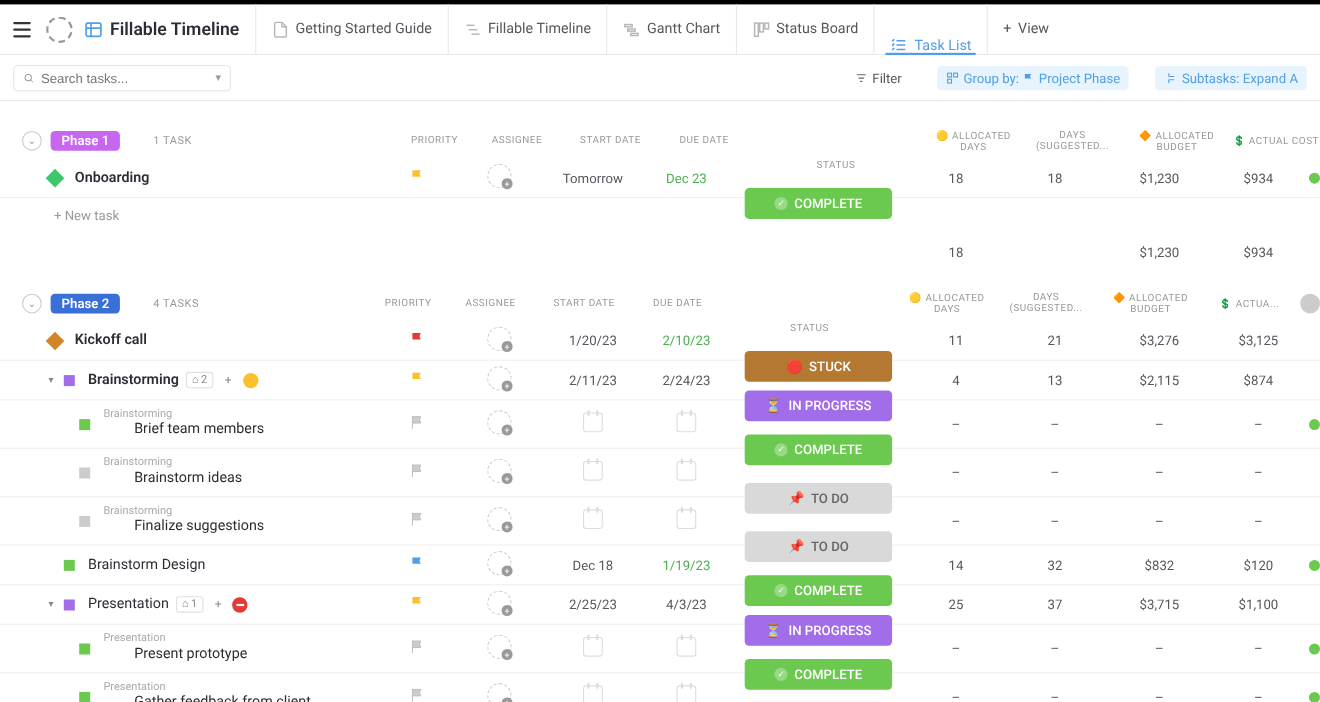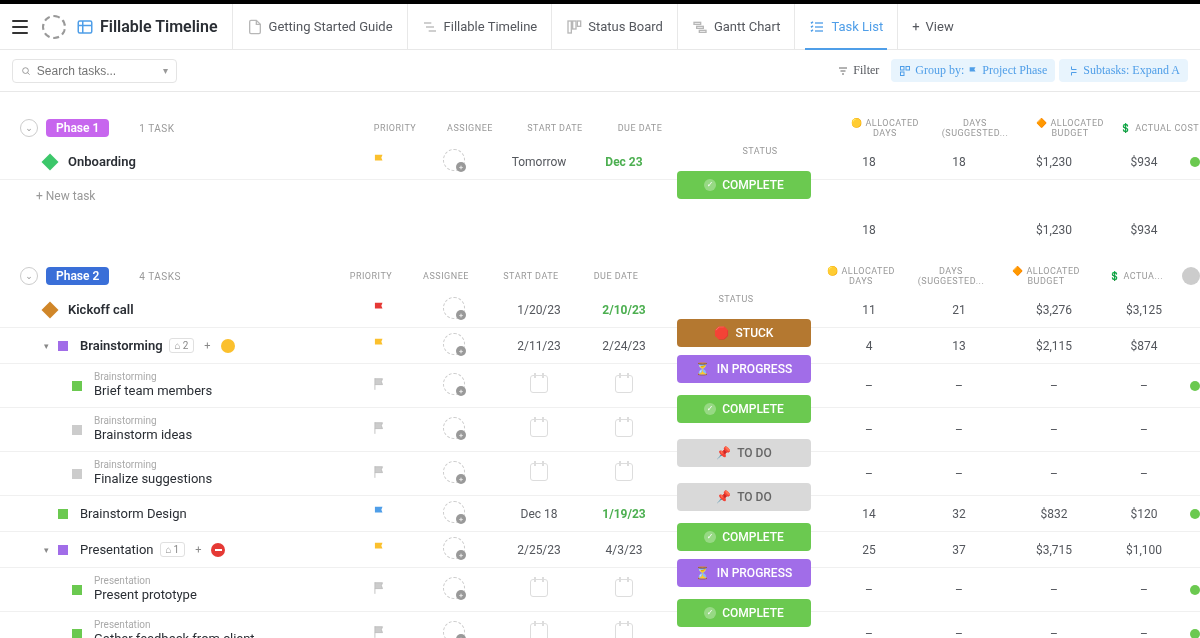--- a/index.html
+++ b/index.html
@@ -7,30 +7,30 @@
 .topbar-black { height: 4px; background: #000; }
 .topbar { display: flex; align-items: center; height: 46px; border-bottom: 1px solid #e8e8e8; padding: 0 8px; gap: 4px; }
 .hamburger { width: 24px; height: 24px; display: flex; flex-direction: column; justify-content: center; gap: 4px; cursor: pointer; padding: 0 4px; }
 .hamburger span { height: 2px; background: #333; border-radius: 1px; }
 .loader-icon { width: 24px; height: 24px; border: 2px dashed #999; border-radius: 50%; margin: 0 6px; }
 .title-section { display: flex; align-items: center; gap: 6px; margin-right: 10px; }
 .list-icon { width: 18px; height: 18px; }
 .title-text { font-size: 16px; font-weight: 600; color: #2a2e34; }
 .tabs { display: flex; align-items: stretch; height: 100%; }
 .tab { display: flex; align-items: center; gap: 6px; padding: 0 14px; color: #54575d; cursor: pointer; border-left: 1px solid #e8e8e8; height: 100%; font-size: 13px; position: relative; }
-.tab.active { color: #4f9ee8; }
+.tab.active { color: #4f9ee8; align-items: flex-end; }
 .tab.active::after { content: ''; position: absolute; bottom: -1px; left: 10px; right: 10px; height: 2px; background: #4f9ee8; }
 .tab-icon { width: 16px; height: 16px; opacity: 0.6; }
 .tab.active .tab-icon { opacity: 1; }
 
 .toolbar { display: flex; align-items: center; height: 42px; padding: 0 12px; border-bottom: 1px solid #e8e8e8; }
-.searchbox { display: flex; align-items: center; border: 1px solid #e4e4e4; border-radius: 4px; padding: 4px 8px; width: 165px; gap: 6px; }
+.searchbox { display: flex; align-items: center; border: 1px solid #e4e4e4; border-radius: 4px; padding: 4px 8px; width: 198px; gap: 6px; }
 .searchbox input { border: none; outline: none; width: 100%; font-size: 12px; color: #666; }
 .search-chevron { color: #999; font-size: 10px; }
-.toolbar-right { margin-left: auto; display: flex; align-items: center; gap: 4px; font-family: Liberation Serif, serif; }
+.toolbar-right { margin-left: auto; display: flex; align-items: center; gap: 24px; }
 .filter-btn { display: flex; align-items: center; gap: 4px; color: #54575d; cursor: pointer; padding: 4px 8px; font-size: 12px; }
 .pill { display: flex; align-items: center; gap: 4px; background: #e8f4fd; color: #4f9ee8; border-radius: 4px; padding: 4px 8px; font-size: 12px; cursor: pointer; }
 
 .content { padding-top: 20px; }
 .group { margin-bottom: 12px; }
 .group-header { display: flex; align-items: center; height: 32px; padding-left: 20px; }
 .collapse-btn { width: 18px; height: 18px; border: 1px solid #ccc; border-radius: 50%; display: flex; align-items: center; justify-content: center; color: #999; font-size: 9px; cursor: pointer; margin-right: 8px; }
 .phase-badge { padding: 2px 10px; border-radius: 4px; color: #fff; font-size: 12px; font-weight: 600; margin-right: 10px; }
 .phase1 { background: #c766ee; }
 .phase2 { background: #3a6fd8; }
@@ -49,50 +49,50 @@
 .task-row { display: flex; align-items: center; height: 36px; border-bottom: 1px solid #f0f0f0; padding-left: 44px; }
 .task-row.summary { border-bottom: none; }
 .task-row.subtask { padding-left: 72px; height: 44px; }
 .row-diamond { width: 12px; height: 12px; transform: rotate(45deg); margin-right: 12px; flex-shrink: 0; }
 .row-square { width: 10px; height: 10px; margin-right: 12px; flex-shrink: 0; }
 .row-caret { width: 10px; color: #888; font-size: 9px; margin-right: 4px; cursor: pointer; }
 .task-name-cell { flex: 1; min-width: 0; display: flex; align-items: center; gap: 6px; }
 .task-name { font-size: 13px; color: #2a2e34; }
 .task-name.bold { font-weight: 600; }
 .subtask-parent { font-size: 10px; color: #aaa; display: block; line-height: 1.2; }
-.subtask-name { font-size: 13px; color: #2a2e34; line-height: 1.3; }
+.subtask-name { font-size: 13px; color: #2a2e34; line-height: 1.3; margin-left: 28px; }
 .subtask-text { display: flex; flex-direction: column; }
 .mini-pill { display: inline-flex; align-items: center; gap: 2px; border: 1px solid #e0e0e0; border-radius: 3px; padding: 1px 5px; font-size: 10px; color: #888; }
 .plus-mini { color: #888; font-size: 11px; cursor: pointer; padding: 0 4px; }
 .yellow-dot { width: 14px; height: 14px; border-radius: 50%; background: #fbc02d; }
 .red-dot { width: 14px; height: 14px; border-radius: 50%; background: #e53935; display: flex; align-items: center; justify-content: center; }
 .red-dot::after { content: ''; width: 7px; height: 2px; background: #fff; }
 
 .cell { text-align: center; font-size: 12px; color: #54575d; }
-.cell.col-due.green { color: #4caf50; font-weight: bold; }
+.cell.col-due.green { color: #4caf50; }
 .flag { width: 14px; height: 14px; display: inline-block; }
 .flag svg { width: 100%; height: 100%; }
 .flag-gray svg { fill: #ccc; stroke: #bbb; }
 .flag-yellow svg { fill: #fbc02d; }
 .flag-red svg { fill: #e53935; }
 .flag-blue svg { fill: #4f9ee8; }
 .avatar-empty { width: 22px; height: 22px; border: 1px dashed #ccc; border-radius: 50%; display: inline-flex; align-items: center; justify-content: center; position: relative; }
 .avatar-empty::after { content: '+'; position: absolute; bottom: -2px; right: -2px; width: 10px; height: 10px; background: #999; color: #fff; border-radius: 50%; font-size: 8px; display: flex; align-items: center; justify-content: center; }
 .cal-empty { width: 18px; height: 18px; border: 1px solid #ddd; border-radius: 3px; display: inline-block; position: relative; }
 .cal-empty::before { content: ''; position: absolute; top: -3px; left: 3px; width: 2px; height: 5px; background: #ddd; }
 .cal-empty::after { content: ''; position: absolute; top: -3px; right: 3px; width: 2px; height: 5px; background: #ddd; }
 
 .status-badge { width: 134px; height: 28px; border-radius: 4px; display: inline-flex; align-items: center; justify-content: center; gap: 6px; color: #fff; font-size: 12px; font-weight: 500; }
 .status-complete { background: #6bc950; }
 .status-stuck { background: #b47830; }
 .status-progress { background: #a16de8; }
 .status-todo { background: #d9d9d9; color: #666; }
 .check-icon { width: 12px; height: 12px; border-radius: 50%; background: rgba(255,255,255,0.3); display: inline-flex; align-items: center; justify-content: center; font-size: 8px; }
 
-.new-task { padding-left: 36px; height: 32px; display: flex; align-items: center; color: #999; font-size: 12px; cursor: pointer; }
+.new-task { padding-left: 49px; height: 32px; display: flex; align-items: center; color: #999; font-size: 12px; cursor: pointer; }
 .right-edge-dot { width: 10px; height: 10px; border-radius: 50%; background: #6bc950; margin-left: 6px; }
 .right-edge-gray { width: 18px; height: 18px; border-radius: 50%; background: #ccc; margin-left: 6px; }
 .spacer-name { flex: 1; }
 </style>
 </head>
 <body>
 
 <div class="topbar-black"></div>
 
 <div class="topbar">
@@ -121,33 +121,33 @@
     <div class="tab">
       <svg class="tab-icon" viewBox="0 0 24 24" fill="none" stroke="#888" stroke-width="2">
           <line x1="3" y1="6" x2="14" y2="6"></line>
           <line x1="6" y1="12" x2="18" y2="12"></line>
           <line x1="10" y1="18" x2="21" y2="18"></line>
         </svg>
       <span>Fillable Timeline</span>
     </div>
     <div class="tab">
       <svg class="tab-icon" viewBox="0 0 24 24" fill="none" stroke="#888" stroke-width="2">
+          <rect x="3" y="5" width="10" height="3"></rect>
+          <rect x="7" y="11" width="10" height="3"></rect>
+          <rect x="11" y="17" width="10" height="3"></rect>
+        </svg>
+      <span>Gantt Chart</span>
+    </div>
+    <div class="tab">
+      <svg class="tab-icon" viewBox="0 0 24 24" fill="none" stroke="#888" stroke-width="2">
           <rect x="3" y="3" width="5" height="18"></rect>
           <rect x="10" y="3" width="5" height="12"></rect>
           <rect x="17" y="3" width="5" height="8"></rect>
         </svg>
       <span>Status Board</span>
-    </div>
-    <div class="tab">
-      <svg class="tab-icon" viewBox="0 0 24 24" fill="none" stroke="#888" stroke-width="2">
-          <rect x="3" y="5" width="10" height="3"></rect>
-          <rect x="7" y="11" width="10" height="3"></rect>
-          <rect x="11" y="17" width="10" height="3"></rect>
-        </svg>
-      <span>Gantt Chart</span>
     </div>
     <div class="tab active">
       <svg class="tab-icon" viewBox="0 0 24 24" fill="none" stroke="#4f9ee8" stroke-width="2">
           <line x1="9" y1="6" x2="21" y2="6"></line>
           <line x1="9" y1="12" x2="21" y2="12"></line>
           <line x1="9" y1="18" x2="21" y2="18"></line>
           <polyline points="3 5 4 6 6 4"></polyline>
           <polyline points="3 11 4 12 6 10"></polyline>
           <polyline points="3 17 4 18 6 16"></polyline>
         </svg>

